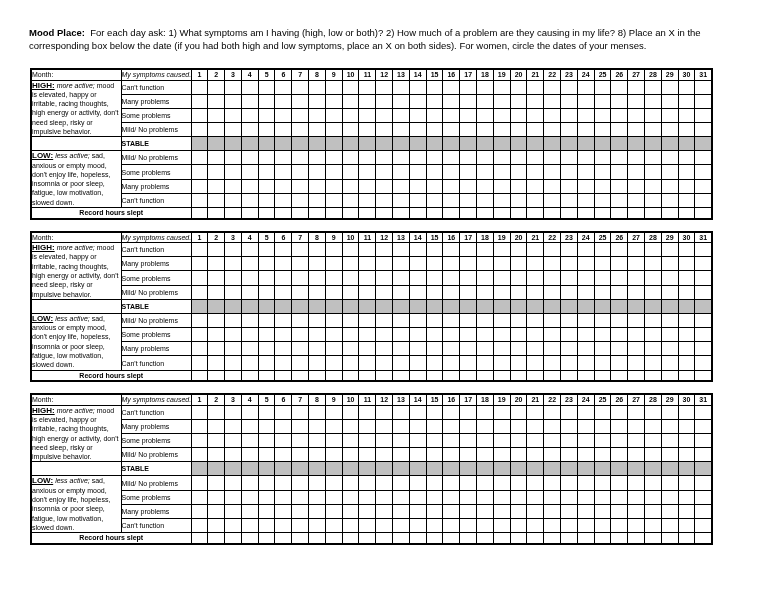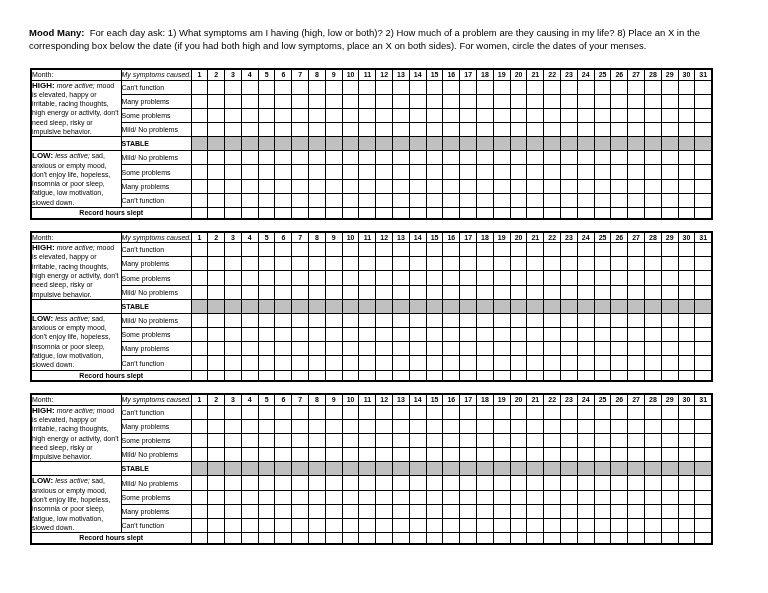--- a/index.html
+++ b/index.html
@@ -46,35 +46,35 @@
   .grid-row td { height: 13px; }
   .symptom-label { padding-left: 4px; font-size: 7px; }
 
   .desc-cell {
     vertical-align: top;
     padding: 1px 2px 0 3px;
     font-size: 7px;
     line-height: 9.3px;
     white-space: normal !important;
   }
-  .desc-kw { font-weight: bold; font-size: 8px; }
+  .desc-kw { font-weight: bold; font-size: 8px; text-decoration: underline; }
   .desc-it { font-style: italic; }
 
   .stable-row td { height: 14px; border-top: 2px solid #000; border-bottom: 2px solid #000; }
   .stable-label { font-weight: bold; font-size: 9.5px; padding-left: 4px; }
   .stable-cell { background: #c0c0c0; }
 
   .record-row td { height: 11px; border-top: 2px solid #000; }
   .record-label { font-weight: bold; font-size: 7.5px; text-align: center; padding-left: 56px; }
 </style>
 </head>
 <body>
 
 <div class="page">
-  <div class="instructions"><span class="heading">Mood Many:</span>&nbsp; <span>For each day ask: 1) What symptoms am I having (high, low or both)?  2) How much of a problem are they causing in my life?  8) Place an X in the corresponding box below the date (if you had both high and low symptoms, place an X on both sides). For women, circle the dates of your menses.</span></div>
+  <div class="instructions"><span class="heading">Mood Place:</span>&nbsp; <span>For each day ask: 1) What symptoms am I having (high, low or both)?  2) How much of a problem are they causing in my life?  8) Place an X in the corresponding box below the date (if you had both high and low symptoms, place an X on both sides). For women, circle the dates of your menses.</span></div>
   <div id="tables-root" class="tables">
       <table class="mood-table">
         <colgroup>
           <col class="c-desc">
           <col class="c-label">
           <col class="c-day">
           <col class="c-day">
           <col class="c-day">
           <col class="c-day">
           <col class="c-day">

